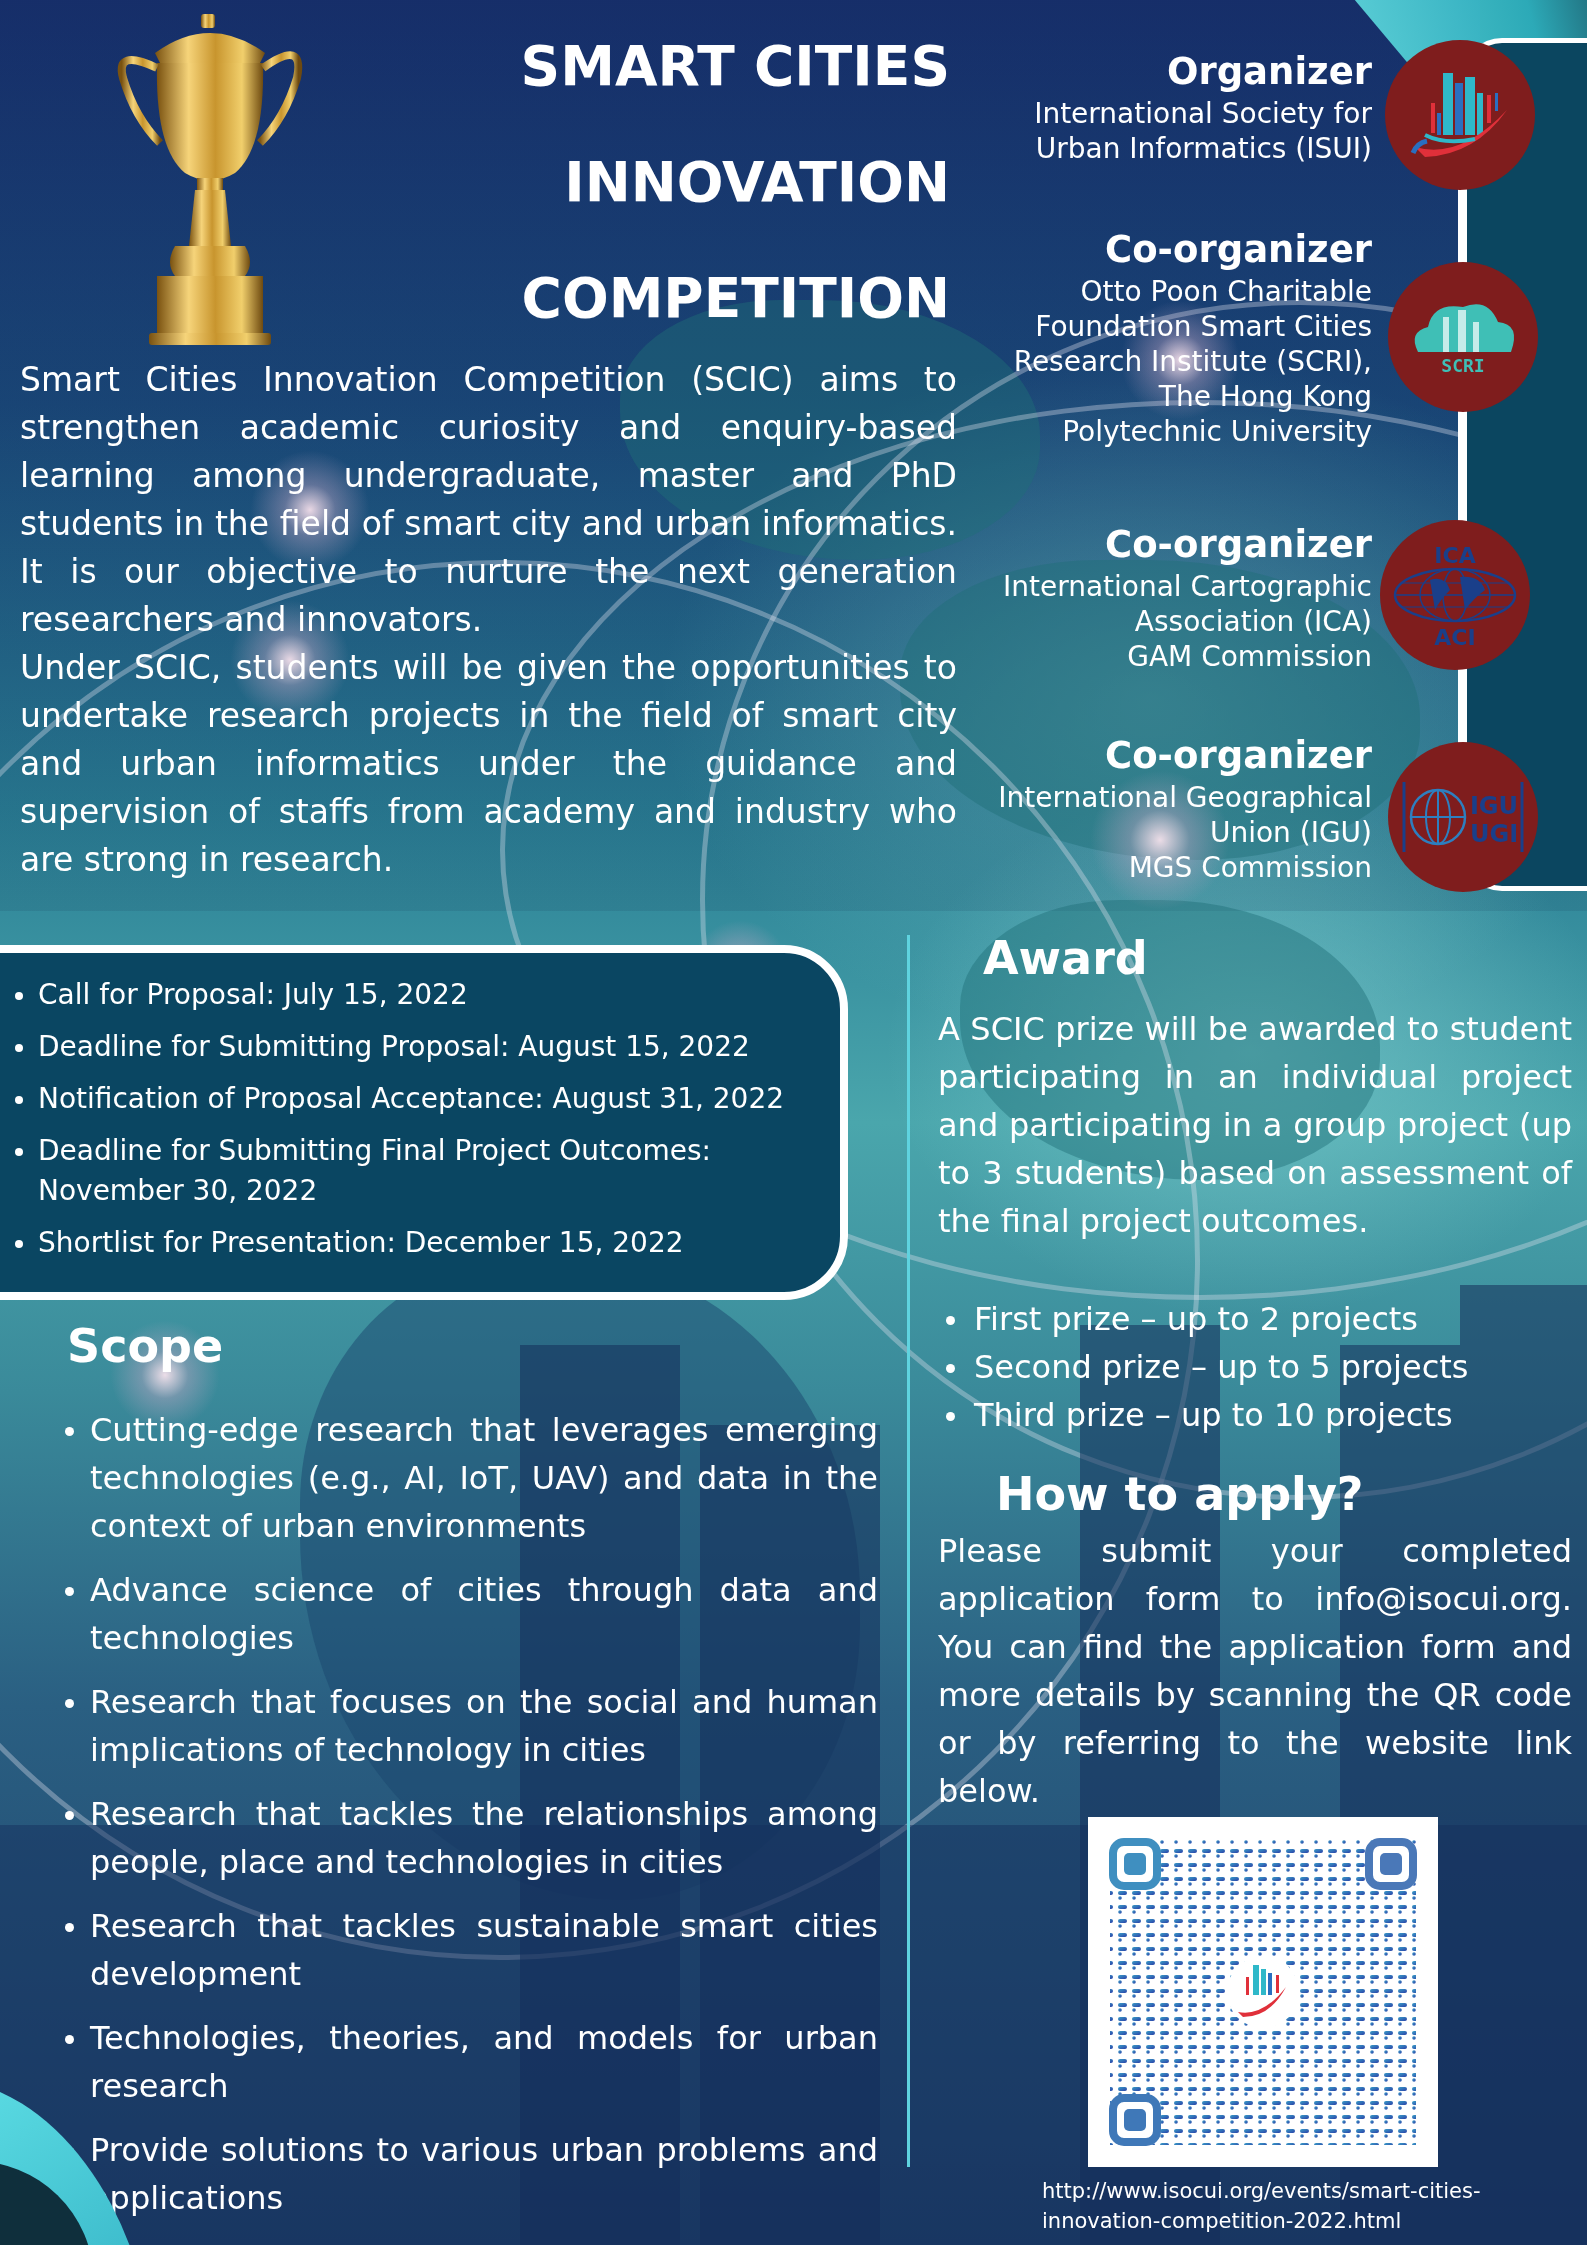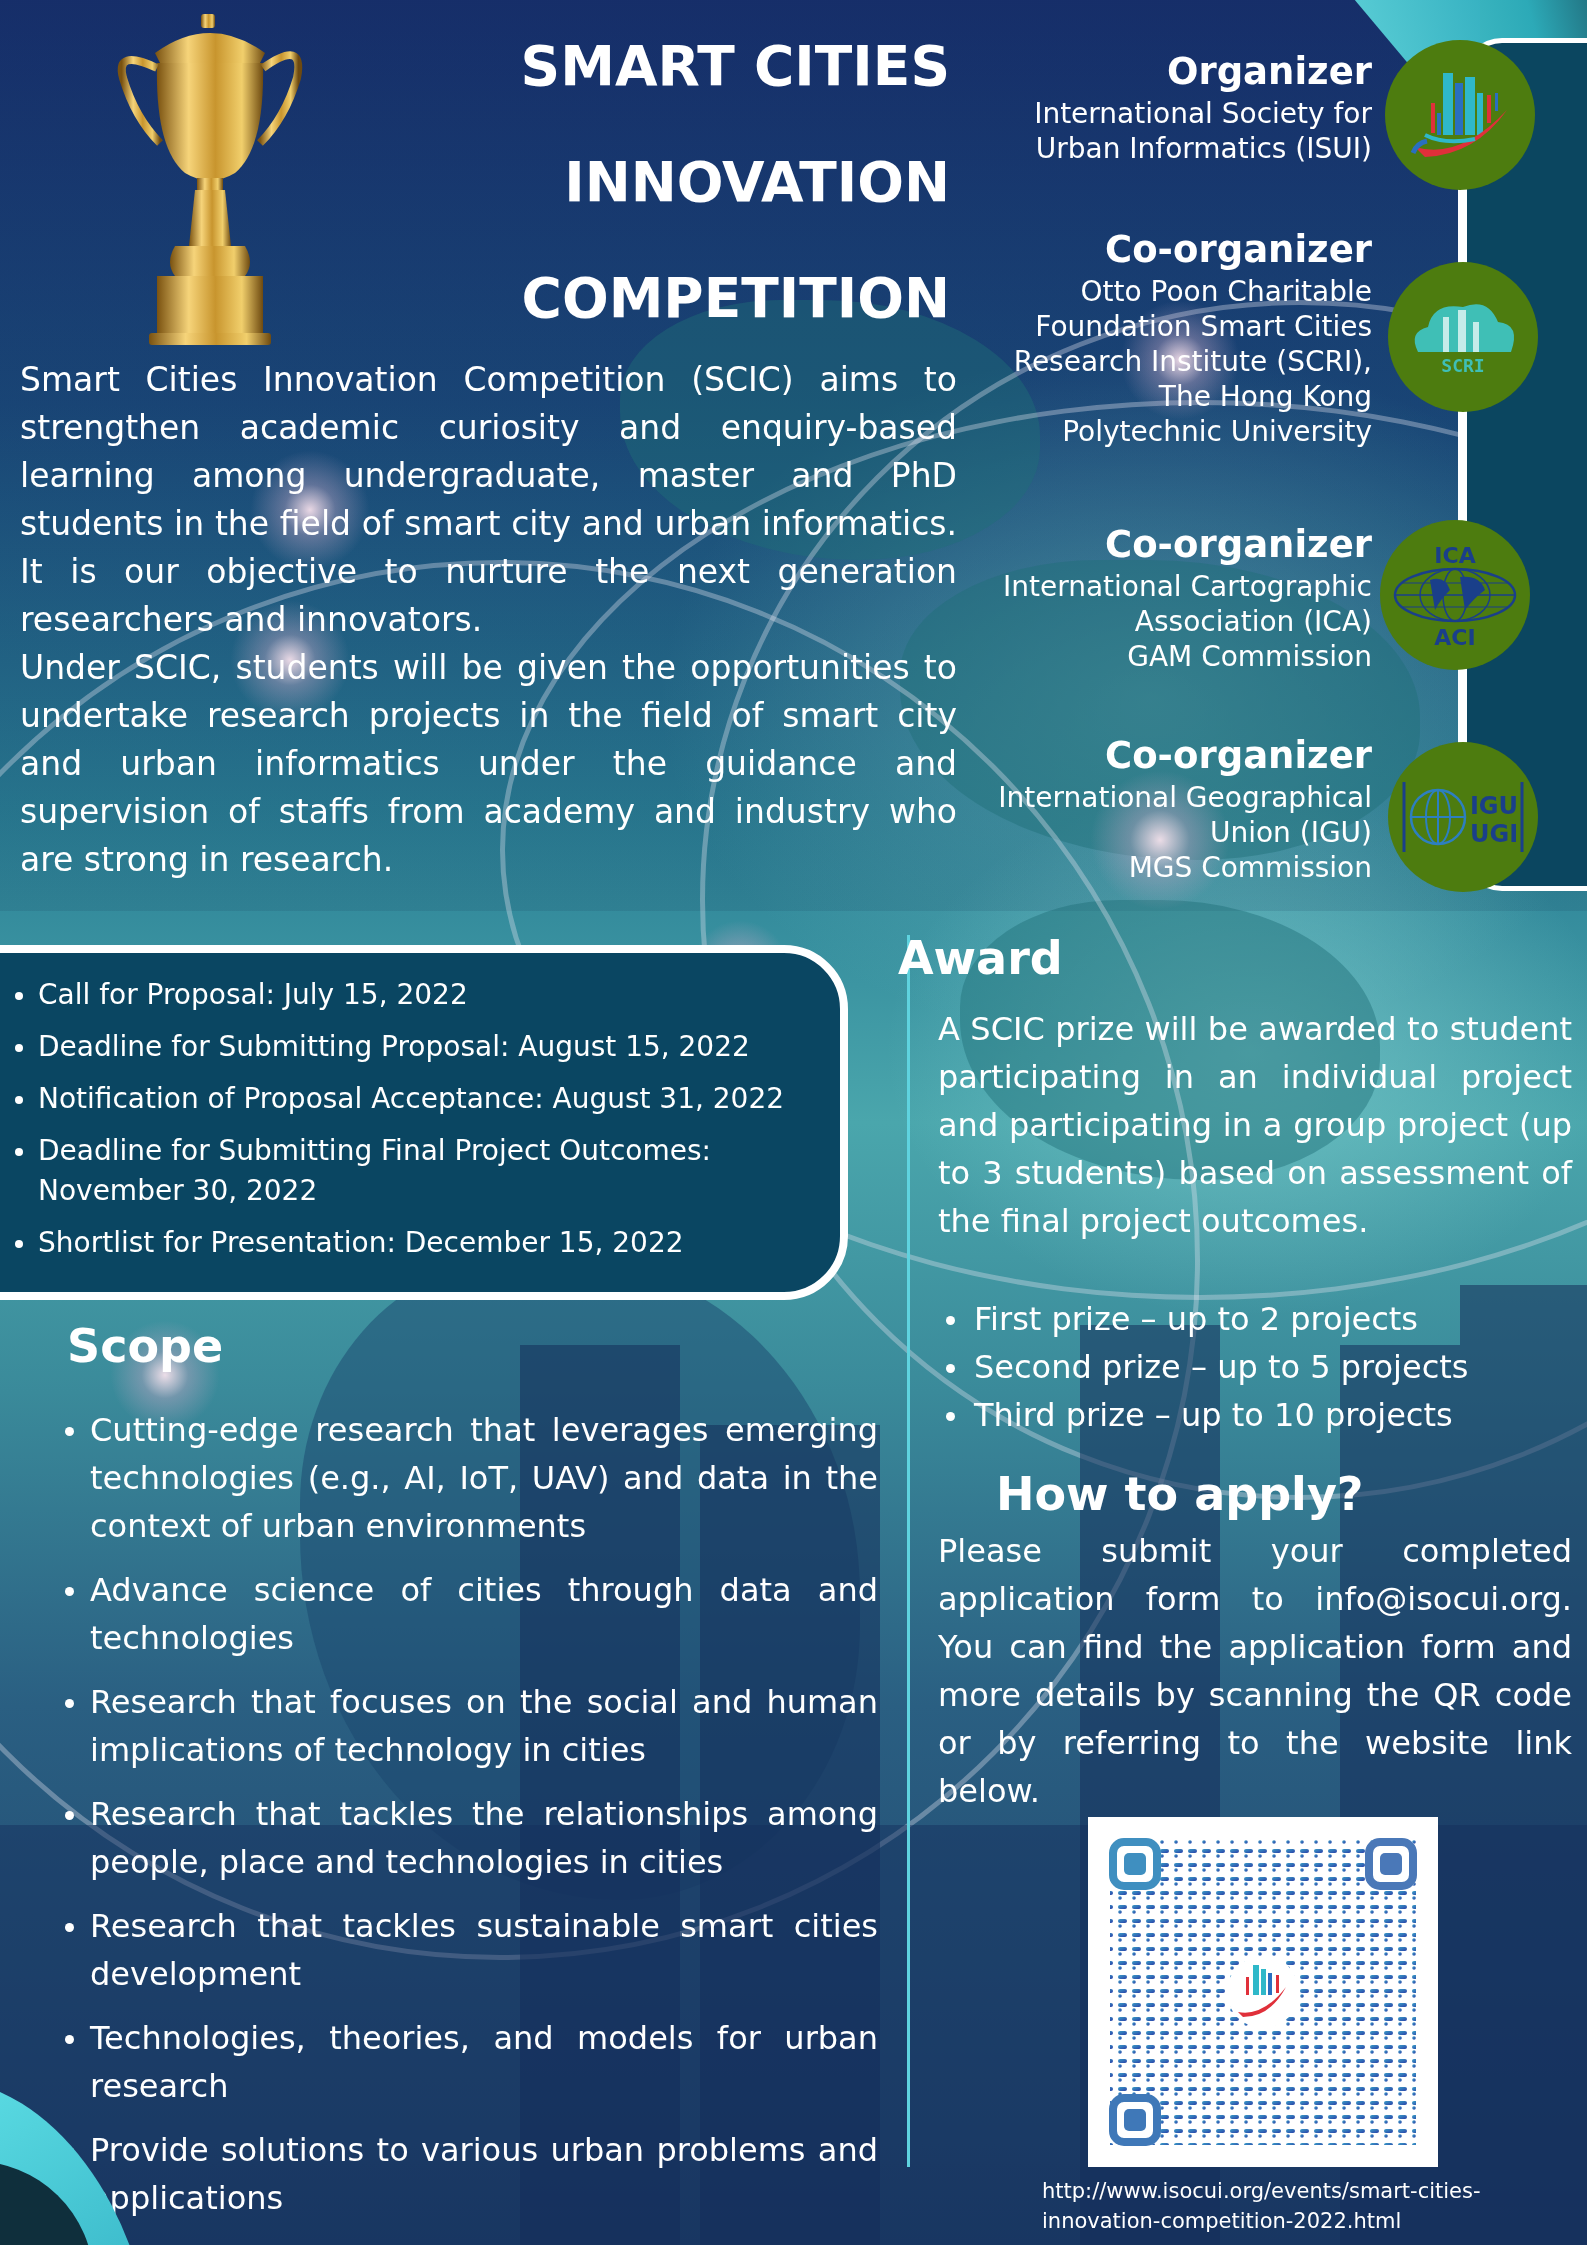--- a/index.html
+++ b/index.html
@@ -43,21 +43,21 @@
   .corner-sweep { position: absolute; left: 1380px; top: -10px; width: 250px; height: 80px;
                   background: linear-gradient(120deg, #5fdde0 0%, #2fb7c5 60%, #1a4a5a 100%);
                   transform: skewX(40deg); opacity: 0.9; }
   .corner-dark { position: absolute; left: 1480px; top: 0; width: 107px; height: 40px; background: #14303c; }
 
   .org-entry { position: absolute; right: 215px; text-align: right; }
   .org-role { display: block; font-family: "DejaVu Sans", sans-serif; font-weight: 700;
               font-size: 37px; line-height: 48px; color: #ffffff; }
   .org-name { display: block; font-family: "DejaVu Sans", sans-serif; font-size: 28px;
               line-height: 35px; color: #ffffff; white-space: pre-line; }
-  .org-logo { position: absolute; width: 150px; height: 150px; border-radius: 50%; background: #4d7c0f;
+  .org-logo { position: absolute; width: 150px; height: 150px; border-radius: 50%; background: #7f1d1d;
               display: flex; align-items: center; justify-content: center; }
 
   
   .dates-box { position: absolute; left: -20px; top: 945px; width: 868px; height: 355px;
                background: #0a4662; border: 8px solid #ffffff; border-radius: 0 64px 64px 0; }
   .dates-list { position: absolute; left: 25px; top: 22px; list-style: none; }
   .dates-list li { position: relative; padding-left: 25px; font-family: "DejaVu Sans", sans-serif;
                    font-size: 28px; line-height: 40px; margin-bottom: 12px; color: #ffffff; width: 810px; }
   .dates-list li::before { content: ""; position: absolute; left: 2px; top: 17px; width: 8px; height: 8px;
                            border-radius: 50%; background: #ffffff; }
@@ -255,21 +255,21 @@
   <li>Advance science of cities through data and technologies</li>
   <li>Research that focuses on the social and human implications of technology in cities</li>
   <li>Research that tackles the relationships among people, place and technologies in cities</li>
   <li>Research that tackles sustainable smart cities development</li>
   <li>Technologies, theories, and models for urban research</li>
   <li>Provide solutions to various urban problems and applications</li>
 </ul>
 
 <div class="divider"></div>
 
-<h2 class="section-title" style="left:898px;top:930px;">Award</h2>
+<h2 class="section-title" style="left:983px;top:930px;">Award</h2>
 <p class="award-text">A SCIC prize will be awarded to student participating in an individual project and participating in a group project (up to 3 students) based on assessment of the final project outcomes.</p>
 <ul class="prize-list">
   <li>First prize – up to 2 projects</li>
   <li>Second prize – up to 5 projects</li>
   <li>Third prize – up to 10 projects</li>
 </ul>
 
 <h2 class="section-title" style="left:996px;top:1466px;">How to apply?</h2>
 <p class="apply-text">Please submit your completed application form to info@isocui.org. You can find the application form and more details by scanning the QR code or by referring to the website link below.</p>
 

